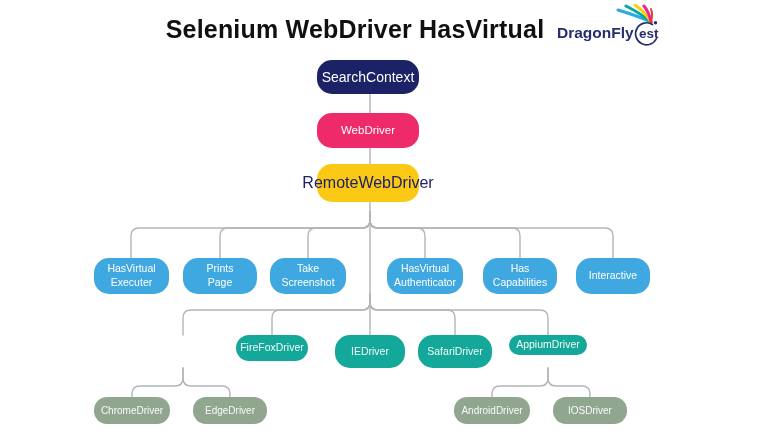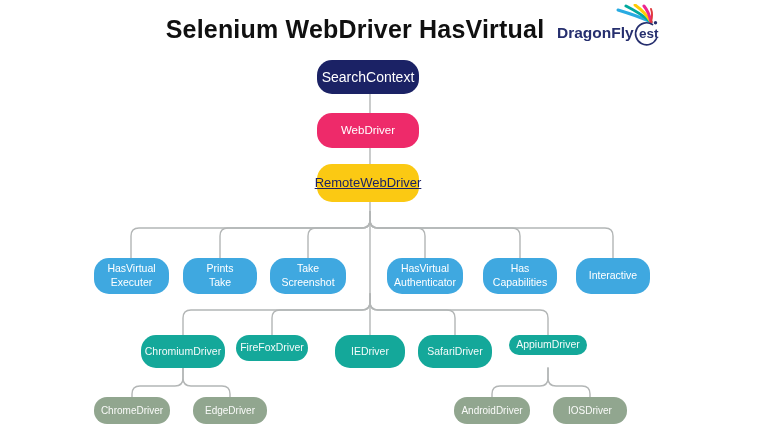--- a/index.html
+++ b/index.html
@@ -13,21 +13,21 @@
   }
   .connectors{position:absolute;left:0;top:0;z-index:0;}
   .connectors path{fill:none;stroke:var(--connector);stroke-width:1.4;stroke-linecap:round;}
   .node{
     position:absolute;z-index:1;border-radius:15px;
     display:flex;align-items:center;justify-content:center;text-align:center;
     color:#fff;font-size:10.5px;line-height:1.3;white-space:pre-line;
   }
   .c-navy{background:var(--navy);font-size:14px;}
   .c-pink{background:var(--pink);font-size:11.5px;}
-  .c-yellow{background:var(--yellow);color:var(--navy);font-size:13px;text-decoration:underline;}
+  .c-yellow{background:var(--yellow);color:var(--navy);font-size:16px;}
   .c-blue{background:var(--blue);}
   .c-teal{background:var(--teal);color:rgba(255,255,255,.95);}
   .c-sage{background:var(--sage);color:rgba(255,255,255,.95);border-radius:13px;font-size:10px;}
   .logo{position:absolute;left:556px;top:4px;width:118px;height:52px;z-index:2;}
 </style>
 </head>
 <body>
 
 <div class="stage">
 
@@ -79,30 +79,29 @@
     <path d="M548 368 L548 378 Q548 386 556 386 L582 386 Q590 386 590 394 L590 397"></path>
   </svg>
 
   <div class="node c-navy" style="left:317px;top:60px;width:102px;height:34px;">SearchContext</div>
   <div class="node c-pink" style="left:317px;top:113px;width:102px;height:35px;">WebDriver</div>
   <div class="node c-yellow" style="left:317px;top:164px;width:102px;height:38px;">RemoteWebDriver</div>
 
   <div class="node c-blue" style="left:94px;top:258px;width:75px;height:36px;">HasVirtual
 Executer</div>
   <div class="node c-blue" style="left:183px;top:258px;width:74px;height:36px;">Prints
-Take</div>
+Page</div>
   <div class="node c-blue" style="left:270px;top:258px;width:76px;height:36px;">Take
 Screenshot</div>
   <div class="node c-blue" style="left:387px;top:258px;width:76px;height:36px;">HasVirtual
 Authenticator</div>
   <div class="node c-blue" style="left:483px;top:258px;width:74px;height:36px;">Has
 Capabilities</div>
   <div class="node c-blue" style="left:576px;top:258px;width:74px;height:36px;">Interactive</div>
 
-  <div class="node c-teal" style="left:141px;top:335px;width:84px;height:33px;">ChromiumDriver</div>
   <div class="node c-teal" style="left:236px;top:335px;width:72px;height:26px;">FireFoxDriver</div>
   <div class="node c-teal" style="left:335px;top:335px;width:70px;height:33px;">IEDriver</div>
   <div class="node c-teal" style="left:418px;top:335px;width:74px;height:33px;">SafariDriver</div>
   <div class="node c-teal" style="left:509px;top:335px;width:78px;height:20px;">AppiumDriver</div>
 
   <div class="node c-sage" style="left:94px;top:397px;width:76px;height:27px;">ChromeDriver</div>
   <div class="node c-sage" style="left:193px;top:397px;width:74px;height:27px;">EdgeDriver</div>
   <div class="node c-sage" style="left:454px;top:397px;width:76px;height:27px;">AndroidDriver</div>
   <div class="node c-sage" style="left:553px;top:397px;width:74px;height:27px;">IOSDriver</div>
 

